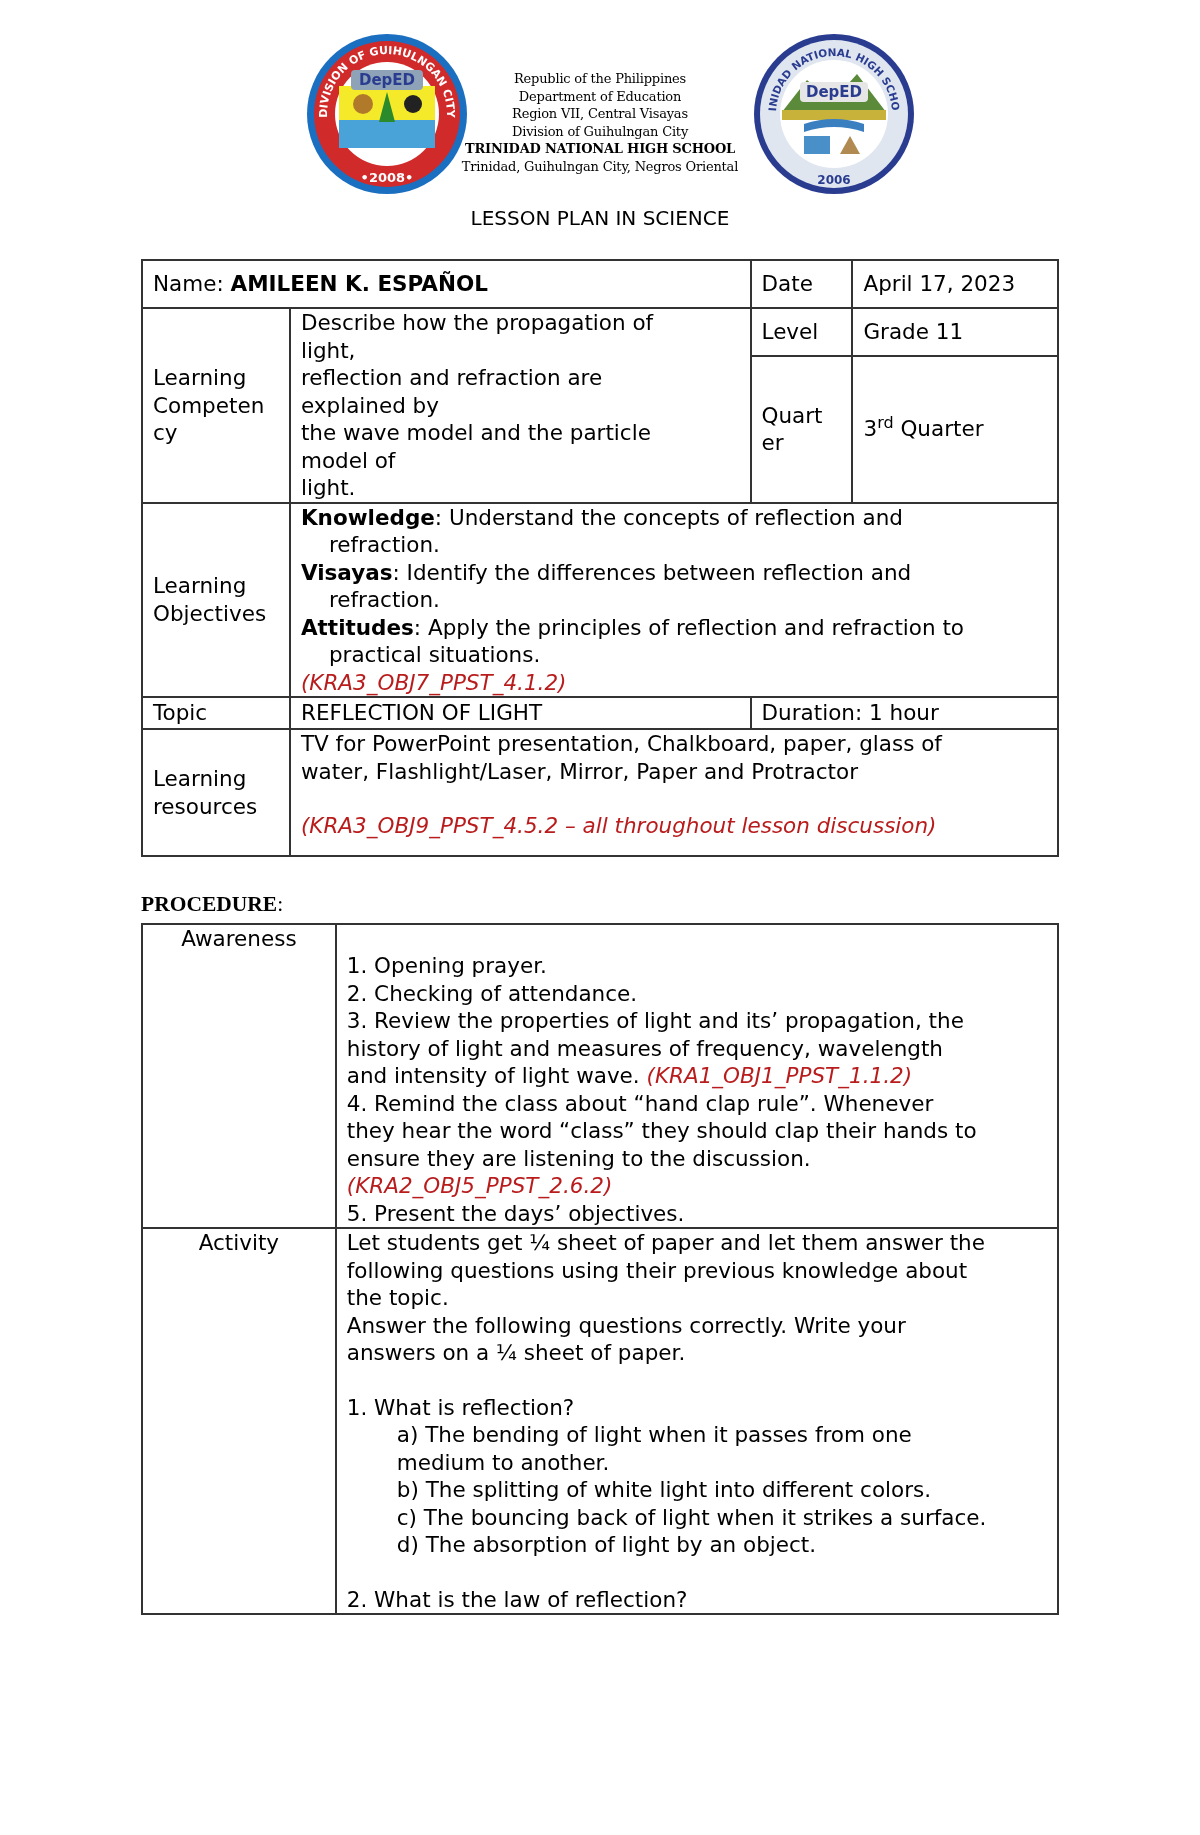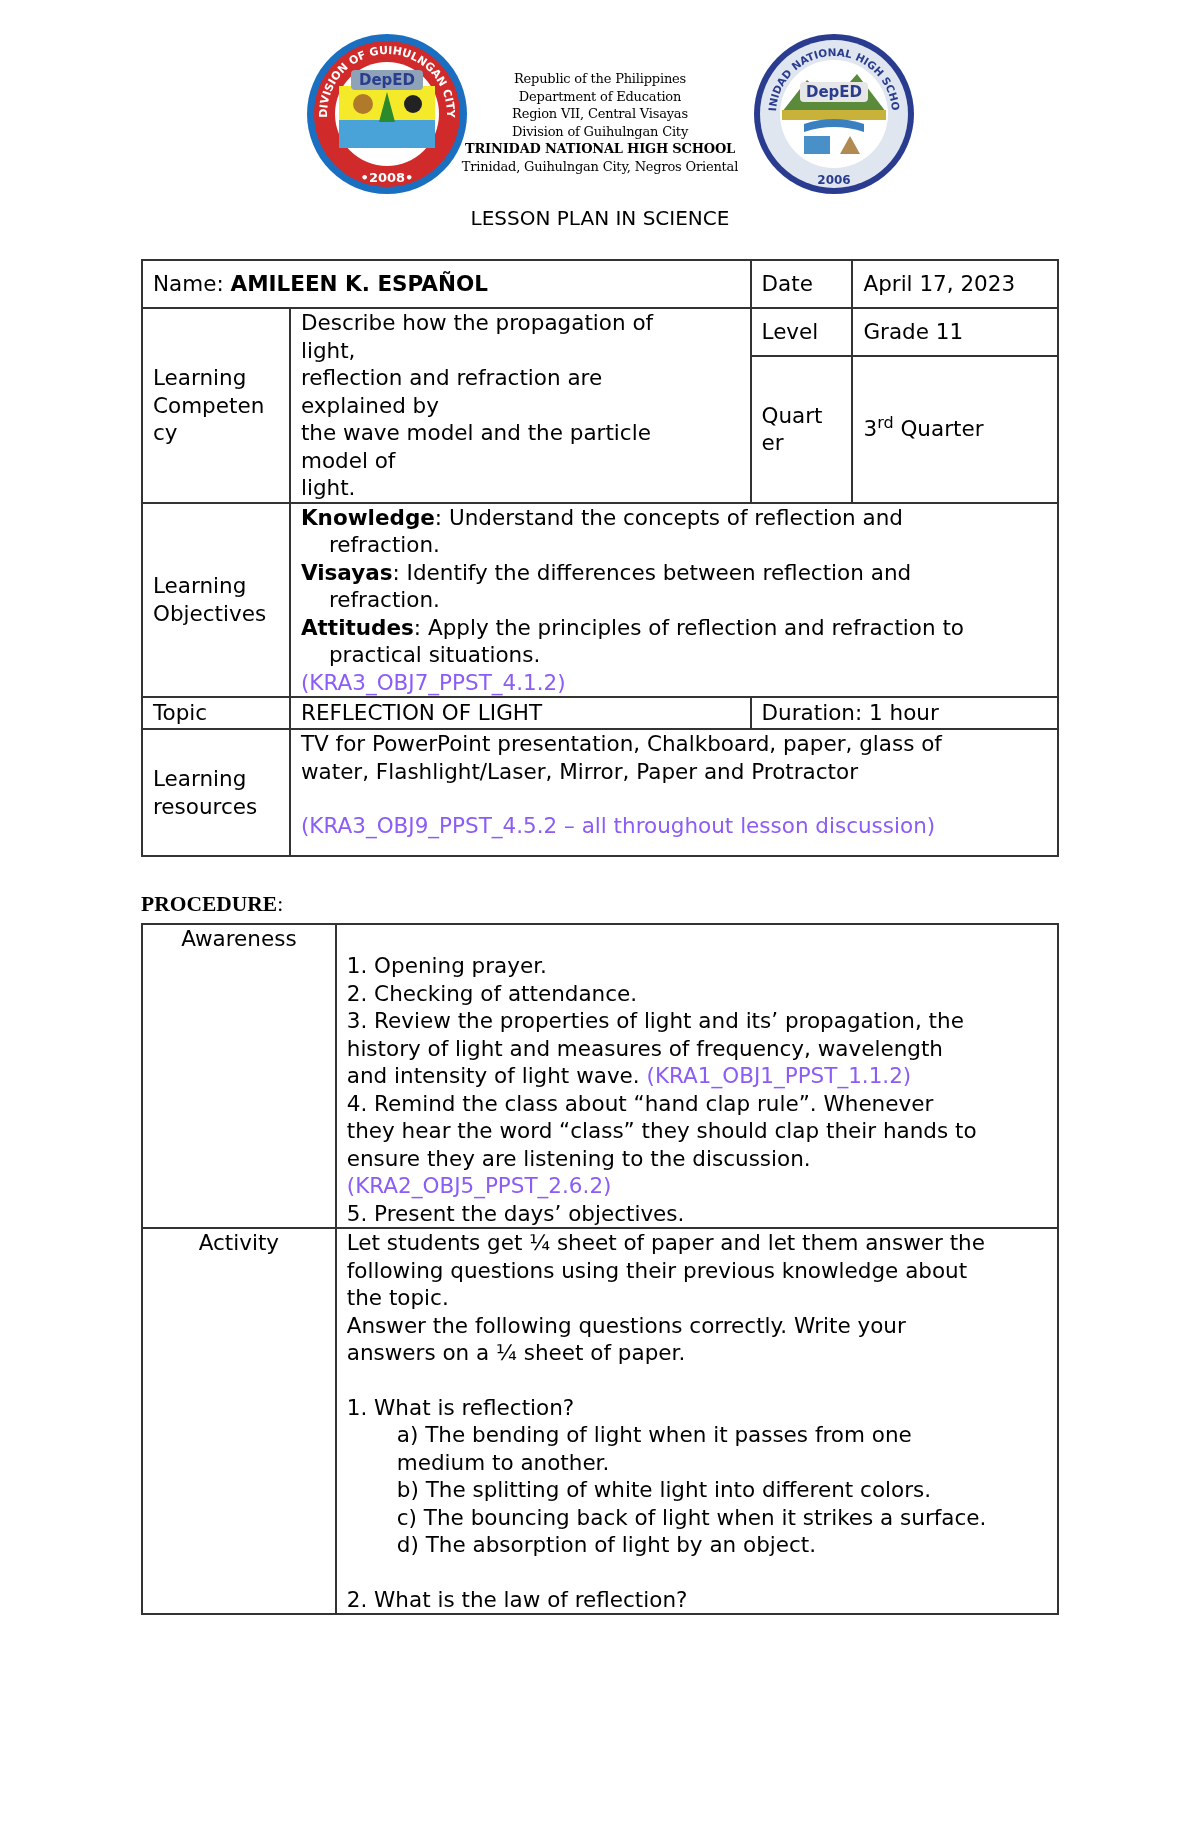--- a/index.html
+++ b/index.html
@@ -10,21 +10,21 @@
   .letterhead { position: absolute; left: 440px; top: 70px; width: 320px; text-align: center; font-family: "DejaVu Serif", serif; font-size: 13px; line-height: 17.5px; letter-spacing: -0.2px; }
   .letterhead .bold { font-weight: bold; }
   .title { position: absolute; left: 0; width: 1200px; top: 206px; text-align: center; font-weight: normal; font-size: 20px; }
 
   
   table { border-collapse: collapse; position: absolute; font-size: 21.5px; line-height: 27.5px; }
   td, th { border: 2px solid #333; vertical-align: top; padding: 0 10px; }
   .t1 { left: 141px; top: 259px; width: 918px; }
   .t1 td { padding: 0 10px; }
   .mid { vertical-align: middle !important; }
-  .red { color: #8b5cf6; }
+  .red { color: #b91c1c; font-style: italic; }
   .hang { padding-left: 28px; display: block; }
   .sup { font-size: 16px; vertical-align: super; line-height: 0; }
 
   .proc-label { position: absolute; left: 141px; top: 892px; font-size: 21.5px; font-weight: bold; font-family: Liberation Serif, serif; }
   .proc-label span.colon { font-weight: normal; }
   .t2 { left: 141px; top: 923px; width: 918px; }
   .t2 th { font-weight: bold; text-align: center; vertical-align: middle; line-height: 27px; }
   .t2 td.el { text-align: center; }
   .indent { padding-left: 50px; display: block; }
   .blank { height: 27px; }

